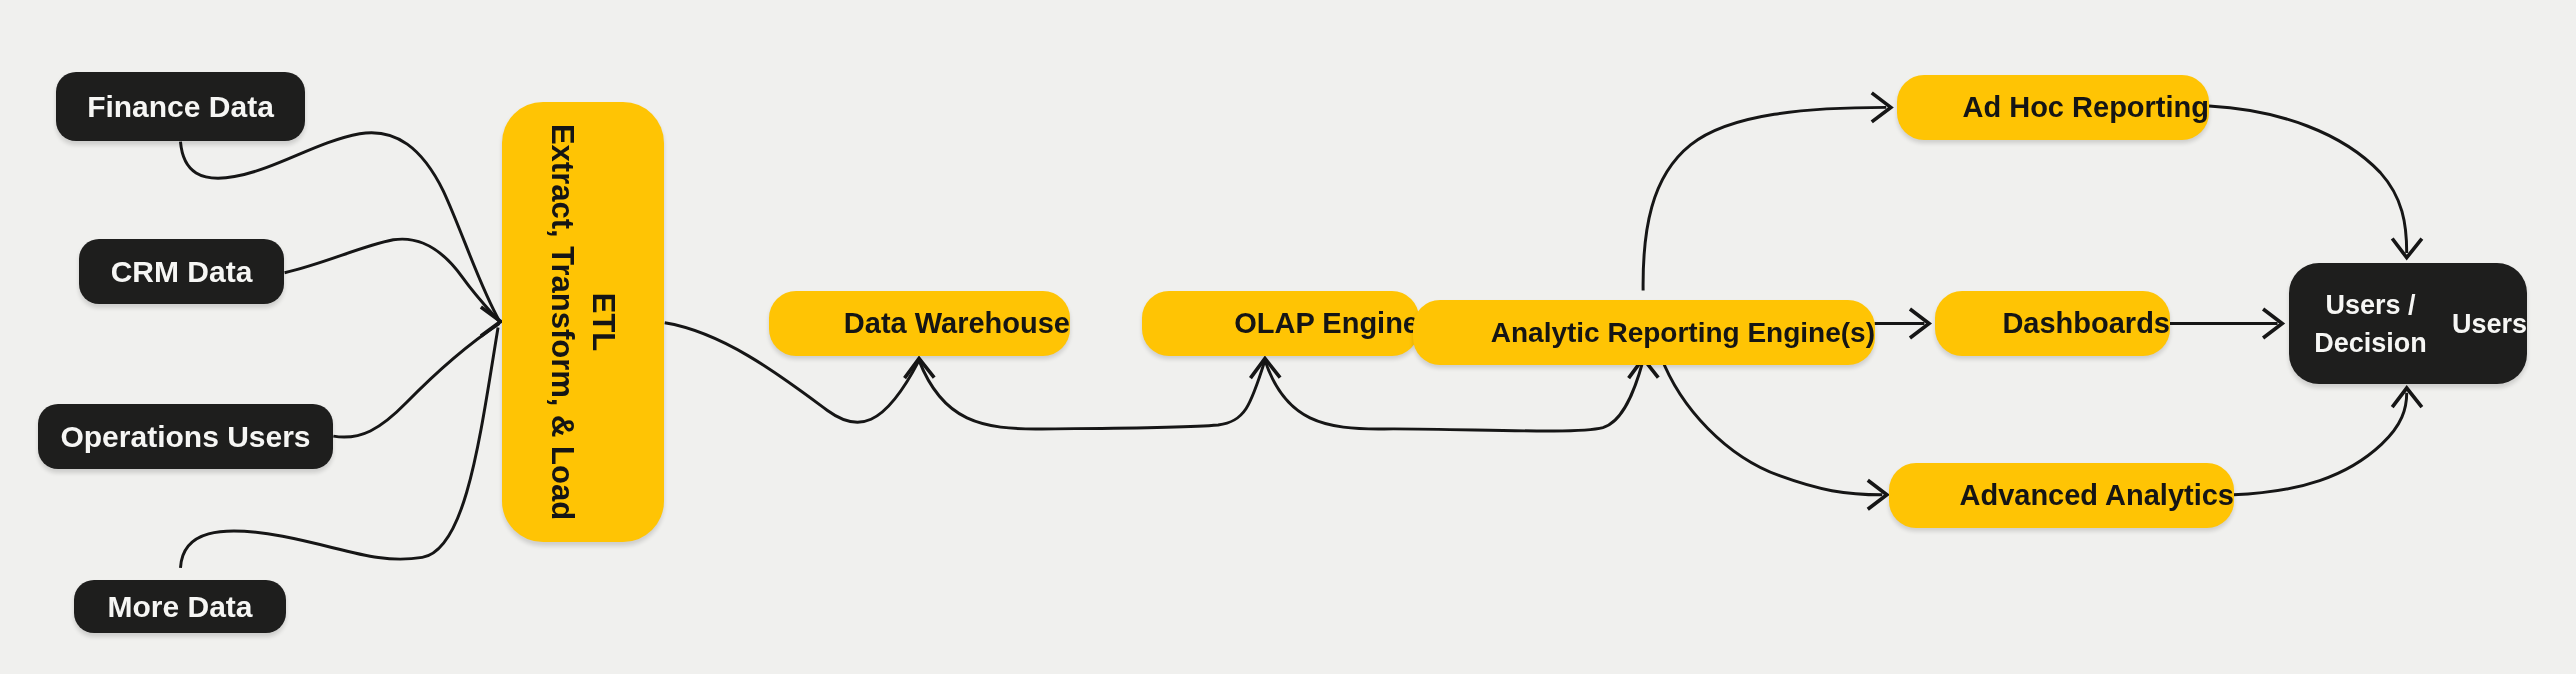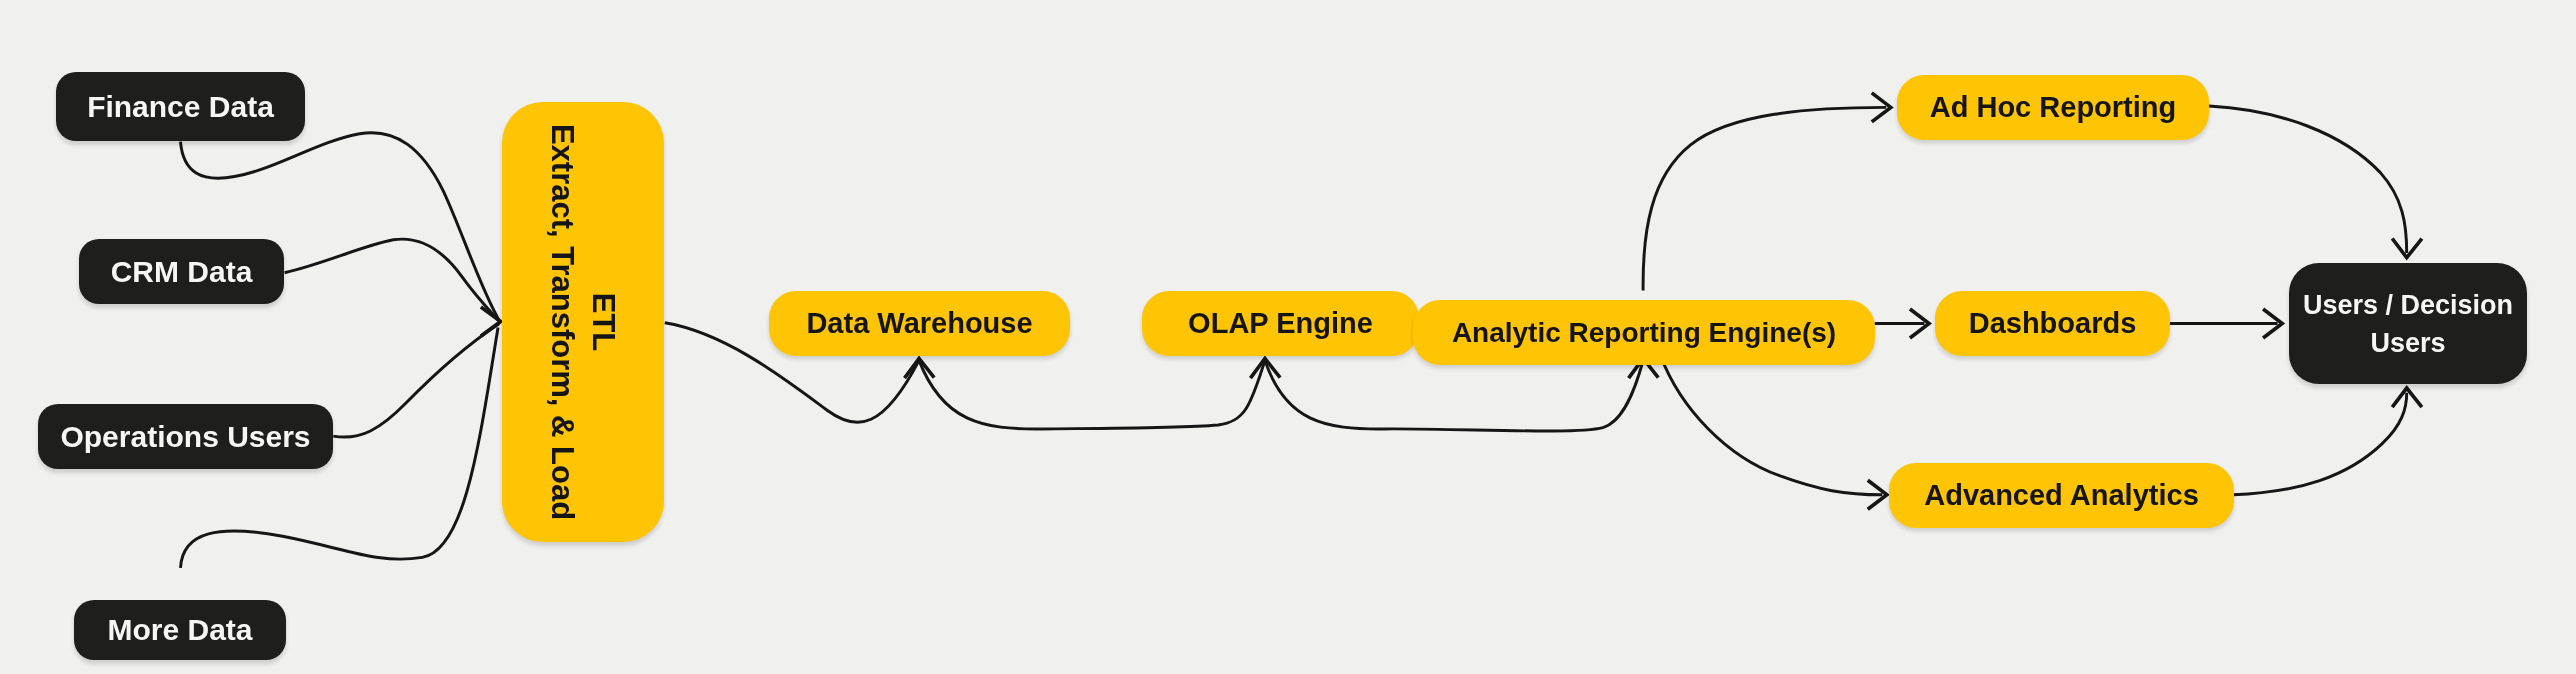--- a/index.html
+++ b/index.html
@@ -21,36 +21,36 @@
     text-align:center;font-weight:700;
     box-shadow:0 3.3px 4.6px rgba(0,0,0,0.14);
     box-sizing:border-box;
   }
   .src{
     background:#1e1e1d;color:#f6f6f4;
     border-radius:20px;font-size:30px;
   }
   .stage{
     background:#ffc404;color:#151515;
-    border-radius:27px;font-size:29px;
+    border-radius:27px;font-size:29px;justify-content:flex-end;
   }
   .etl{
     background:#ffc404;color:#151515;
     border-radius:41px;
   }
   .etl-inner{
     width:440px;text-align:center;
     font-size:31px;line-height:41px;font-weight:700;
     transform:rotate(90deg);
     white-space:nowrap;
   }
   .users{
     background:#1e1e1d;color:#f6f6f4;
     border-radius:30px;font-size:27px;line-height:38px;
-    flex-direction:column;
+    flex-direction:row;
   }
   .are{font-size:28px;}
 </style>
 </head>
 <body>
 
 <div class="canvas">
 
   <svg class="edges" viewBox="0 0 3908 1023">
 
@@ -84,21 +84,21 @@
 
   <div class="node src" style="left:56px;top:72px;width:249px;height:69px">
     <span>Finance Data</span>
   </div>
   <div class="node src" style="left:79px;top:239px;width:205px;height:65px">
     <span>CRM Data</span>
   </div>
   <div class="node src" style="left:38px;top:404px;width:295px;height:65px">
     <span>Operations Users</span>
   </div>
-  <div class="node src" style="left:74px;top:600px;width:212px;height:60px">
+  <div class="node src" style="left:74px;top:580px;width:212px;height:53px">
     <span>More Data</span>
   </div>
 
   <div class="node etl" style="left:502px;top:102px;width:162px;height:440px">
     <div class="etl-inner">
       <div>ETL</div>
       <div>Extract, Transform, &amp; Load</div>
     </div>
   </div>
 

